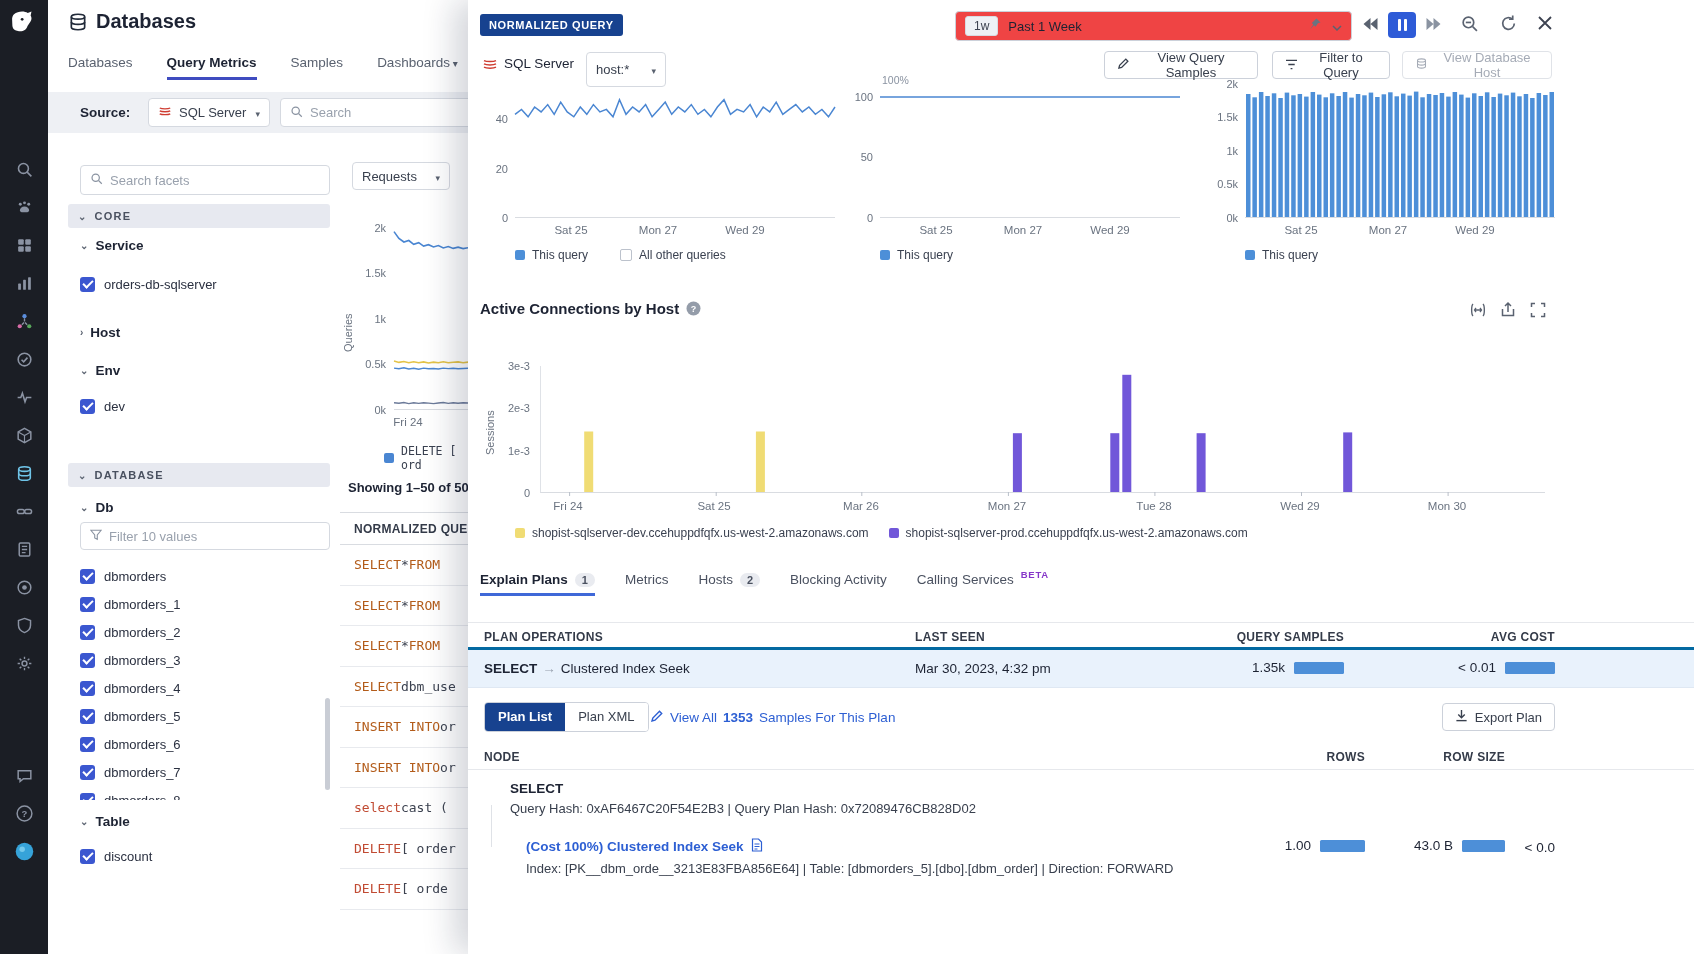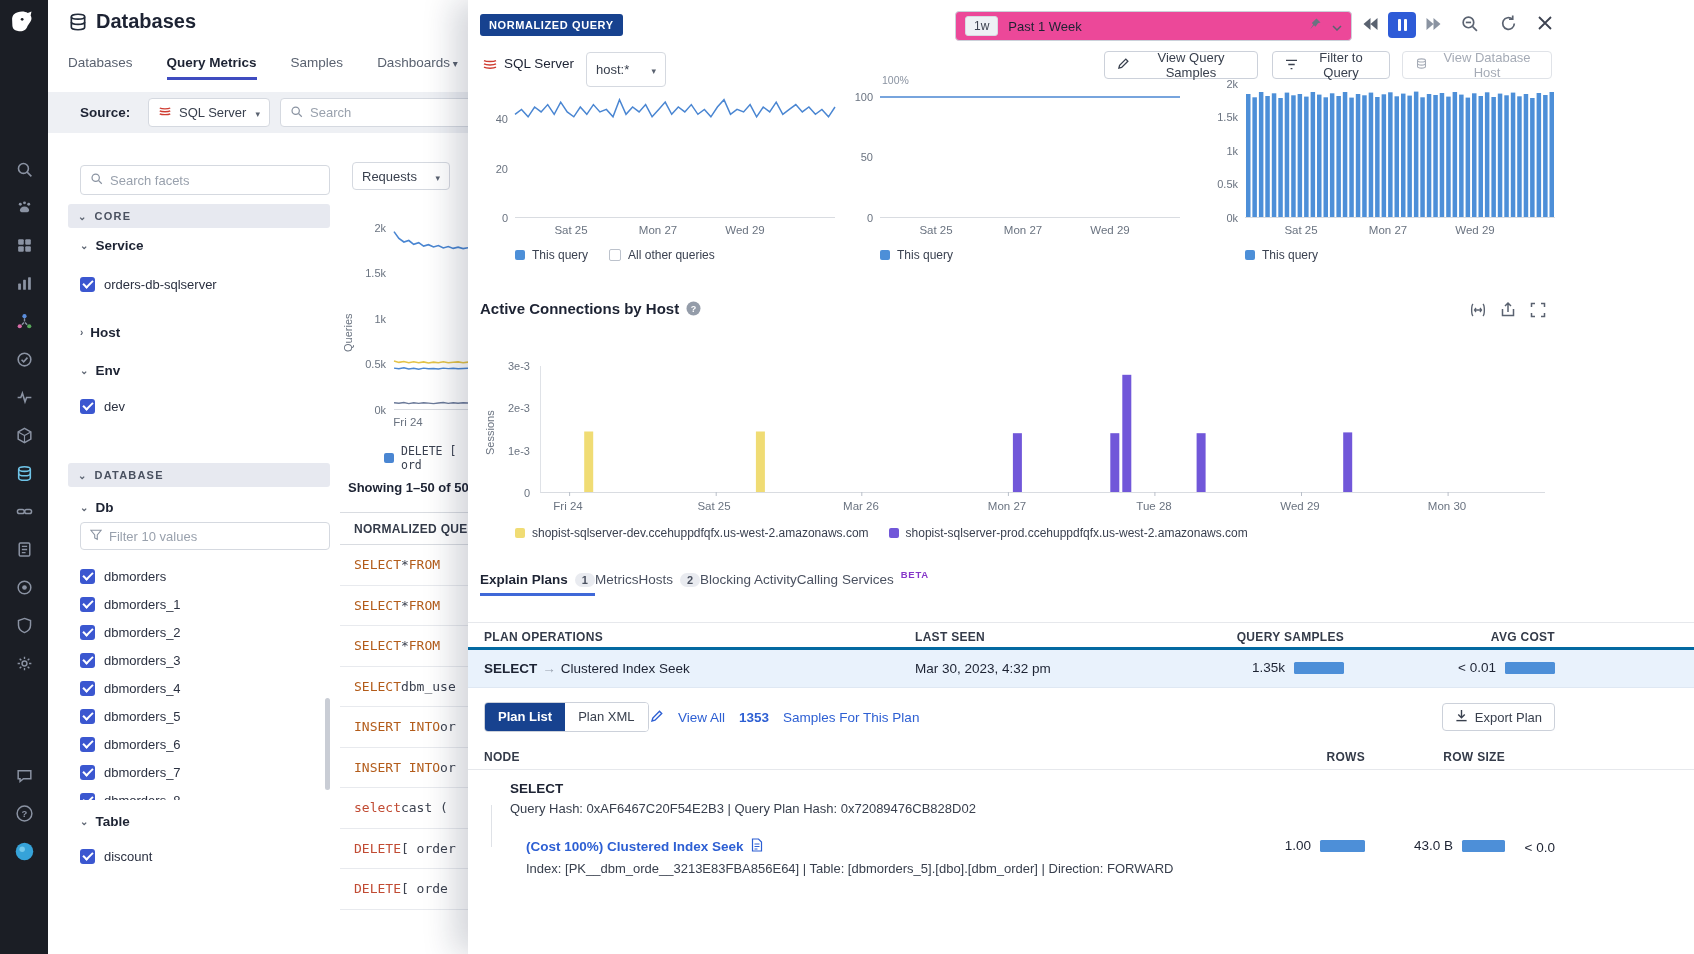--- a/index.html
+++ b/index.html
@@ -34,29 +34,29 @@
   .cb{width:15px;height:15px;border-radius:3px;background:#3b57d0;position:relative;flex:none}
   .cb::after{content:"";position:absolute;left:4.6px;top:1.8px;width:4px;height:8px;border:solid #fff;border-width:0 2px 2px 0;transform:rotate(45deg)}
   .ytk{position:absolute;width:34px;text-align:right;font-size:11px;color:#6a7380;line-height:14px}
   .xlb{position:absolute;width:70px;text-align:center;font-size:11.5px;color:#6a7380}
   .plot{position:absolute;border-bottom:1px solid #d9dce1}
   .rot{position:absolute;transform:rotate(-90deg);transform-origin:0 0;font-size:11px;color:#6a7380;white-space:nowrap}
   .sqlrow{display:flex;align-items:center;height:40.5px;border-bottom:1px solid #e8eaee;padding-left:14px;font-family:"DejaVu Sans Mono",monospace;font-size:13px;white-space:nowrap;overflow:hidden;cursor:pointer}
   .sql-kw{color:#b35c1a}
   .sql-kw2{color:#c14b33}
   .sql-pl{color:#3c4250}
-  .lgd{position:absolute;display:flex;align-items:center;gap:7px;font-size:12px;color:#3a4150}
+  .lgd{position:absolute;display:flex;align-items:center;gap:18px;font-size:12px;color:#3a4150}
   .lgi{display:inline-flex;align-items:center;gap:7px;cursor:pointer}
   .sq{width:10px;height:10px;border-radius:2px;flex:none}
   .cbx{width:12px;height:12px;border:1px solid #bcc2cc;border-radius:2px;background:#fff;flex:none}
 
   
   #overlay{position:absolute;left:468px;top:0;width:1226px;height:954px;background:#fff;box-shadow:-14px 0 30px rgba(15,25,55,.18)}
   .badge{background:#17428f;color:#fff;font-size:11px;font-weight:700;letter-spacing:.6px;padding:5px 9px;border-radius:3px}
-  .timectl{display:flex;align-items:center;border:1px solid #ccd1da;border-radius:4px;padding:8px 9px;background:#ec4899;cursor:pointer}
+  .timectl{display:flex;align-items:center;border:1px solid #ccd1da;border-radius:4px;padding:8px 9px;background:#ef4444;cursor:pointer}
   .chip{background:#eef1f5;border:1px solid #d7dbe2;border-radius:3px;font-size:12px;color:#3c4250;padding:2px 8px;margin-right:10px}
   .iconbtn{position:absolute;display:flex;align-items:center;justify-content:center;cursor:pointer;background:none;border:0}
   .pausebtn{position:absolute;width:28px;height:26px;background:#2e5bd7;border:0;border-radius:4px;display:flex;align-items:center;justify-content:center;gap:3px;cursor:pointer}
   .pausebtn span{width:3px;height:12px;background:#fff;border-radius:1px}
   .obtn{position:absolute;display:inline-flex;align-items:center;justify-content:center;gap:7px;height:28px;border:1px solid #ccd1da;border-radius:4px;background:#fff;font-size:13px;color:#39404e;cursor:pointer;padding:0 12px;font-family:"Liberation Sans",sans-serif}
   .obtn.disabled{color:#a5abb6;border-color:#e0e3e8;cursor:default}
   .otab{display:inline-flex;align-items:center;gap:7px;padding-bottom:9px;font-size:13.5px;color:#4a5160;cursor:pointer}
   .otab.active{color:#1d2333;font-weight:700;border-bottom:3px solid #3f68d8;padding-bottom:6px}
   .pill{background:#e9ebf0;color:#4a5160;font-size:11px;border-radius:9px;padding:1px 7px;font-weight:600}
   .beta{font-size:9.5px;font-weight:700;color:#8637c9;letter-spacing:.8px;position:relative;top:-5px}
@@ -672,21 +672,21 @@
       <span class="lgi" data-name="legend-item-dev-host">
         <span class="sq" style="background:#f0dc74" data-name="legend-swatch"></span>
         <span data-name="legend-label">shopist-sqlserver-dev.ccehuppdfqfx.us-west-2.amazonaws.com</span>
       </span>
       <span class="lgi" data-name="legend-item-prod-host">
         <span class="sq" style="background:#7157d9" data-name="legend-swatch"></span>
         <span data-name="legend-label">shopist-sqlserver-prod.ccehuppdfqfx.us-west-2.amazonaws.com</span>
       </span>
     </div>
 
-    <div class="abs" style="left:12px;top:572px;display:flex;" data-name="detail-tabs">
+    <div class="abs" style="left:12px;top:572px;display:flex;gap:30px;" data-name="detail-tabs">
       <span class="otab active" data-name="tab-explain-plans">
         <span>Explain Plans</span>
         <span class="pill" data-name="tab-badge">1</span>
       </span>
       <span class="otab" data-name="tab-metrics">
           <span>Metrics</span>
         </span>
       <span class="otab" data-name="tab-hosts">
         <span>Hosts</span>
         <span class="pill" data-name="tab-badge">2</span>
@@ -718,21 +718,21 @@
       <span class="valcell" style="right:139px;top:10px" data-name="avg-cost-cell">
         <span>&lt; 0.01</span>
         <span class="bar" style="width:50px" data-name="cost-bar"></span>
       </span>
     </div>
 
     <div class="seg" style="left:16px;top:702px" data-name="plan-view-toggle">
       <span class="on" data-name="plan-list-button">Plan List</span>
       <span class="off" data-name="plan-xml-button">Plan XML</span>
     </div>
-    <span class="abs" style="left:182px;top:709px;display:inline-flex;align-items:center;gap:14px;color:#2d5fd3;font-size:13.5px;cursor:pointer" data-name="view-all-samples-link">
+    <span class="abs" style="left:182px;top:709px;display:inline-flex;align-items:center;gap:6px;color:#2d5fd3;font-size:13.5px;cursor:pointer" data-name="view-all-samples-link">
       <span data-name="pencil-icon"><svg width="14" height="14" viewBox="0 0 14 14">
             <path d="M2 12l.8-3L9.5 2.3l2.2 2.2L5 11.2 2 12z" fill="none" stroke="#2d5fd3" stroke-width="1.4"></path>
           </svg></span>
       <span>View All</span>
       <b>1353</b>
       <span>Samples For This Plan</span>
     </span>
     <button class="obtn" style="right:139px;top:703px;left:auto" data-name="export-plan-button">
       <span data-name="download-icon"><svg width="13" height="13" viewBox="0 0 14 14">
             <path d="M7 1v8M3.5 6L7 9.5 10.5 6" fill="none" stroke="#39404e" stroke-width="1.5"></path>

